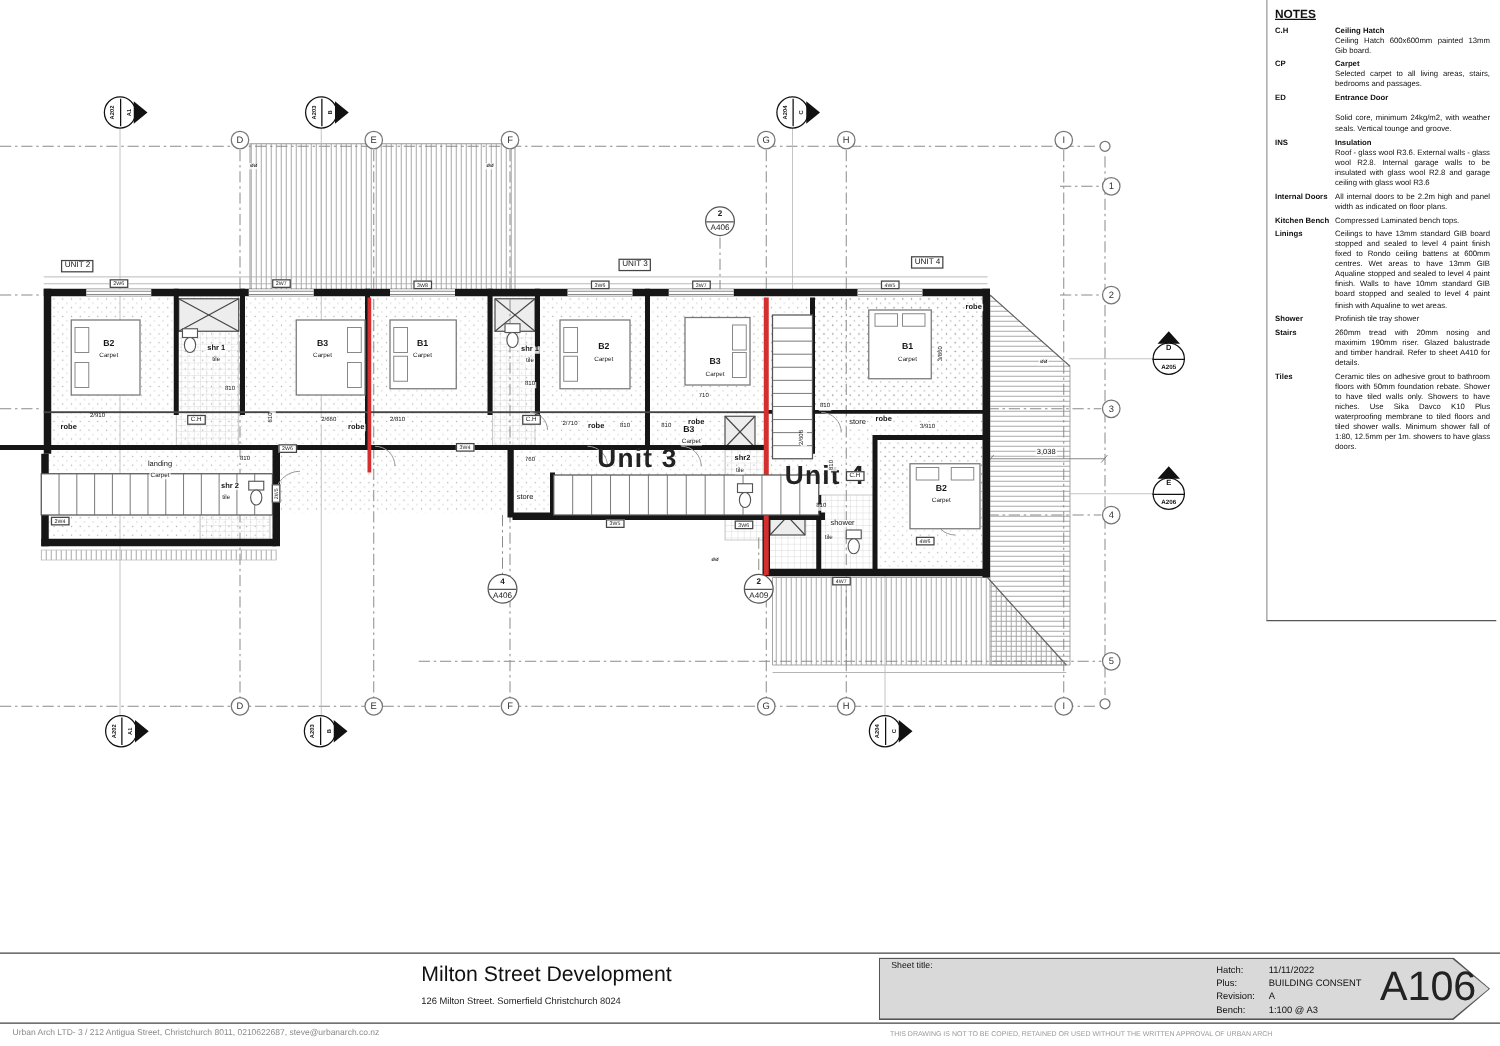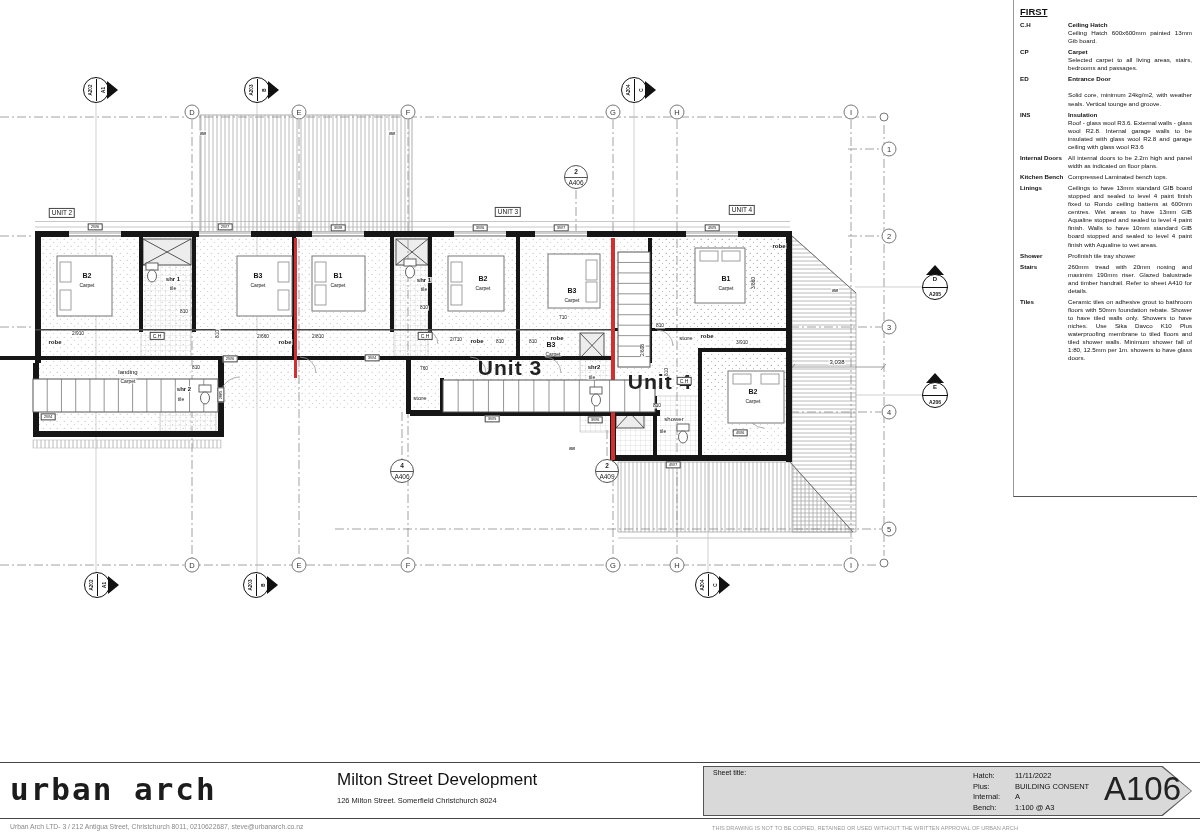--- a/index.html
+++ b/index.html
@@ -462,21 +462,21 @@
         <span class="t">4</span>
         <span class="b">A406</span>
       </div>
       <div class="sec" style="left: 607px; top: 471px;">
         <span class="t">2</span>
         <span class="b">A409</span>
       </div>
     </div>
 
   <aside class="notes">
-    <h3>FIRST</h3>
+    <h3>NOTES</h3>
     <div id="notes-list">
         <div class="note">
           <span class="nabbr">C.H</span>
           <div class="nbody">
             <div class="nterm">Ceiling Hatch</div>
             <div>Ceiling Hatch 600x600mm painted 13mm Gib board.</div>
           </div>
         </div>
         <div class="note">
           <span class="nabbr">CP</span>
@@ -532,38 +532,37 @@
         <div class="note">
           <span class="nabbr">Tiles</span>
           <div class="nbody">
             <div>Ceramic tiles on adhesive grout to bathroom floors with 50mm foundation rebate. Shower to have tiled walls only. Showers to have niches. Use Sika Davco K10 Plus waterproofing membrane to tiled floors and tiled shower walls. Minimum shower fall of 1:80, 12.5mm per 1m. showers to have glass doors.</div>
           </div>
         </div>
       </div>
   </aside>
 
   <footer class="tb">
-    <div class="logo">urban arch</div>
     <div class="ptitle">Milton Street Development</div>
     <div class="paddr">126 Milton Street. Somerfield Christchurch 8024</div>
     <div class="tarrow">
       <div class="bg"></div>
       <div class="bgin"></div>
       <div class="stlabel">Sheet title:</div>
       <div class="meta">
         <div class="row">
             <span class="ml">Hatch:</span>
             <span>11/11/2022</span>
           </div>
         <div class="row">
             <span class="ml">Plus:</span>
             <span>BUILDING CONSENT</span>
           </div>
         <div class="row">
-            <span class="ml">Internal:</span>
+            <span class="ml">Revision:</span>
             <span>A</span>
           </div>
         <div class="row">
             <span class="ml">Bench:</span>
             <span>1:100 @ A3</span>
           </div>
       </div>
       <div class="shno">A106</div>
     </div>
   </footer>

